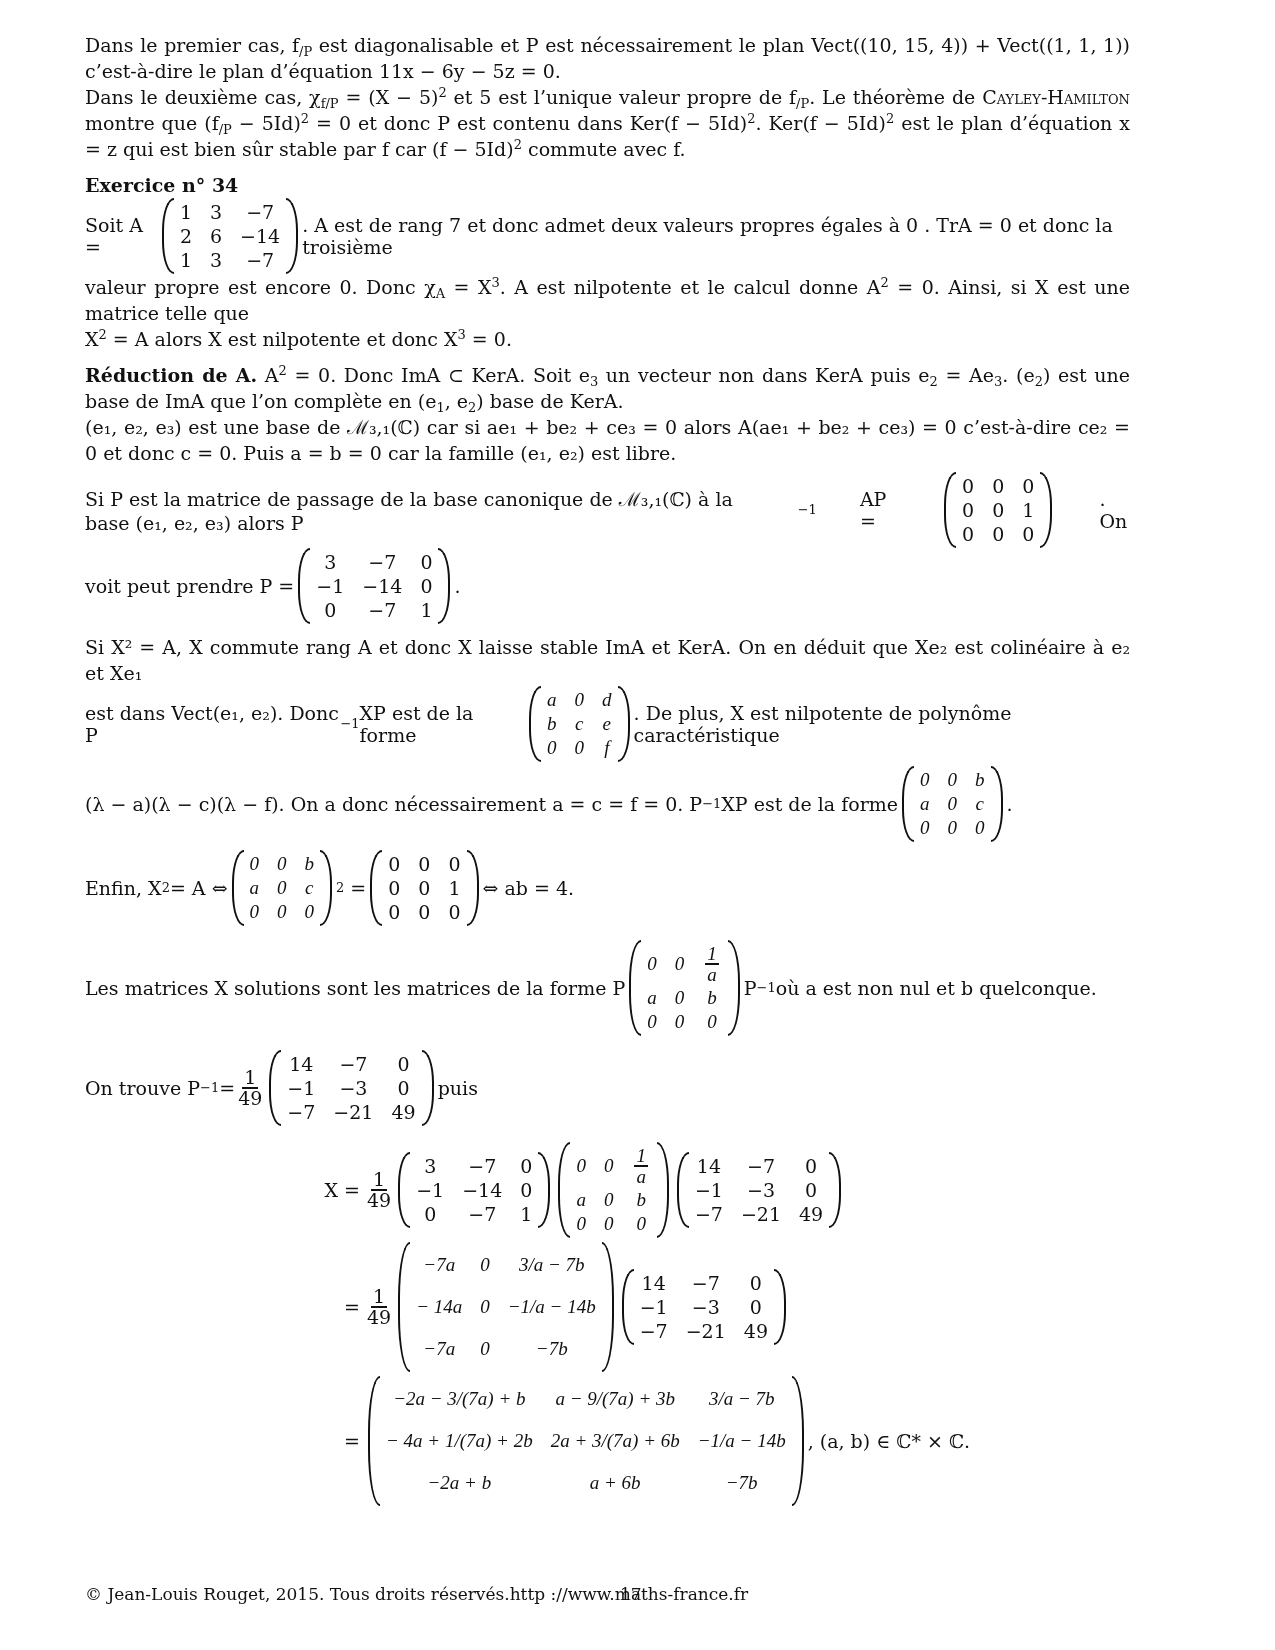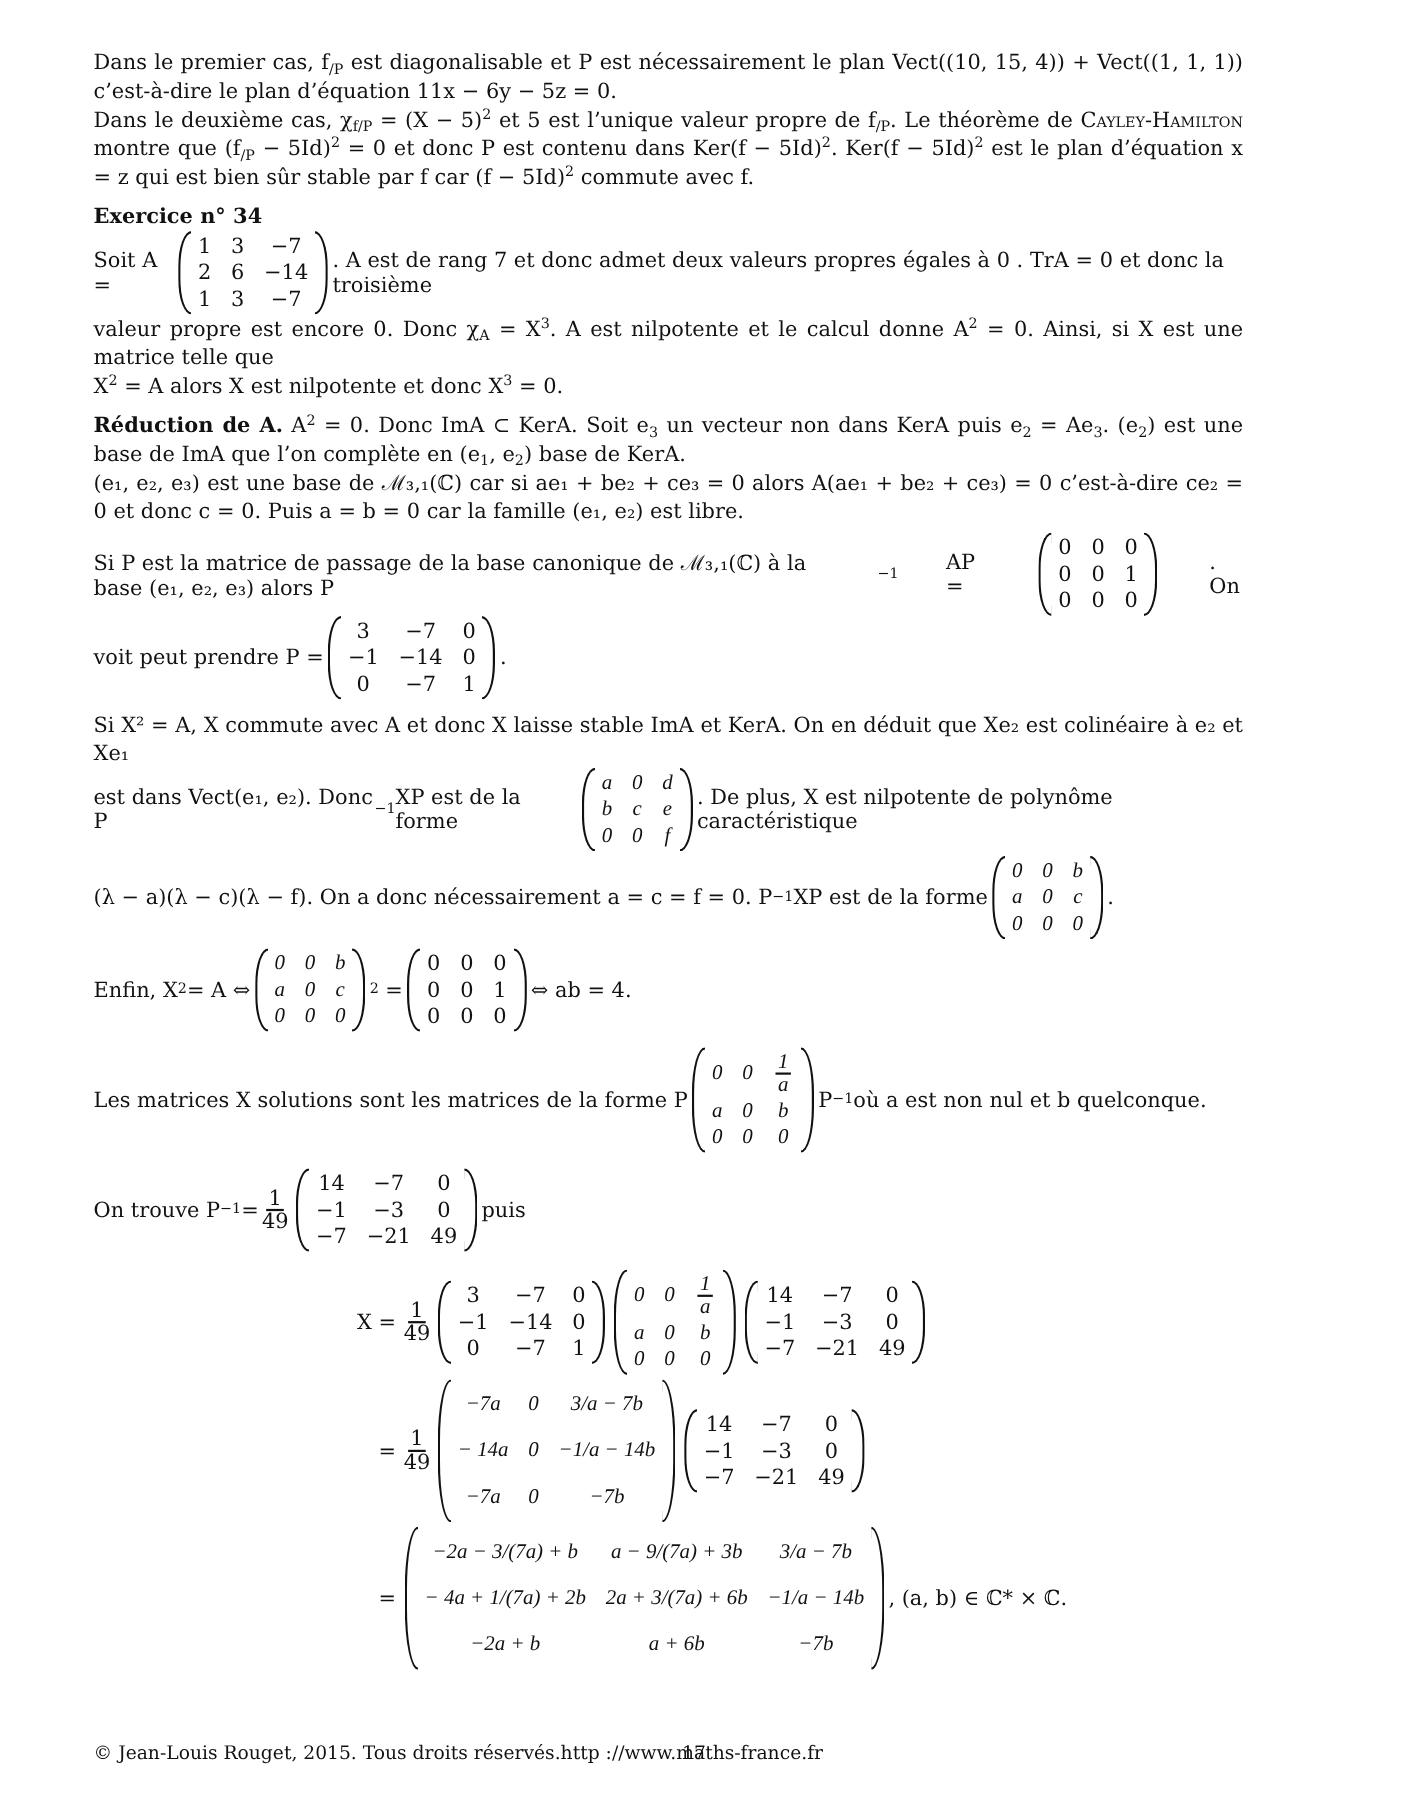--- a/index.html
+++ b/index.html
@@ -1,21 +1,21 @@
 <!DOCTYPE html>
 <html><head>
 <meta charset="utf-8">
 <style>
   html, body { margin: 0; padding: 0; background: #ffffff; }
   body {
     width: 1275px; height: 1650px; position: relative; overflow: hidden;
     font-family: "DejaVu Serif", "Liberation Serif", serif;
     color: #111; font-size: 19px;
   }
-  .page { position: absolute; left: 85px; top: 44px; width: 1045px; }
+  .page { position: absolute; left: 85px; top: 32px; width: 1045px; }
   .p { line-height: 26px; text-align: justify; margin: 0; }
   .m { font-style: italic; font-family: "Liberation Serif", serif; }
   .b { font-weight: bold; }
   .sc { font-variant: small-caps; }
   sup { font-size: 13px; line-height: 0; vertical-align: 7px; }
   sub { font-size: 13px; line-height: 0; vertical-align: -4px; }
   .row { display: flex; align-items: center; }
   .gap { height: 10px; }
   
   .mat { display: inline-flex; align-items: stretch; vertical-align: middle; margin: 0 4px; }
@@ -113,21 +113,21 @@
         <span>0</span>
           <span>−7</span>
           <span>1</span>
       </span>
       <span class="paren r"></span>
     </span>
     <span>.</span>
   </div>
 
   <div class="gap"></div>
-  <p class="p">Si X² = A, X commute avec A et donc X laisse stable ImA et KerA. On en déduit que Xe₂ est colinéaire à e₂ et Xe₁</p>
+  <p class="p">Si X² = A, X commute rang A et donc X laisse stable ImA et KerA. On en déduit que Xe₂ est colinéaire à e₂ et Xe₁</p>
   <div class="row">
     <span>est dans Vect(e₁, e₂). Donc P</span>
       <sup style="vertical-align:10px;">−1</sup>
       <span>XP est de la forme</span>
     <span class="mat">
       <span class="paren l"></span>
       <span class="grid c3 m">
         <span>a</span>
           <span>0</span>
           <span>d</span>

